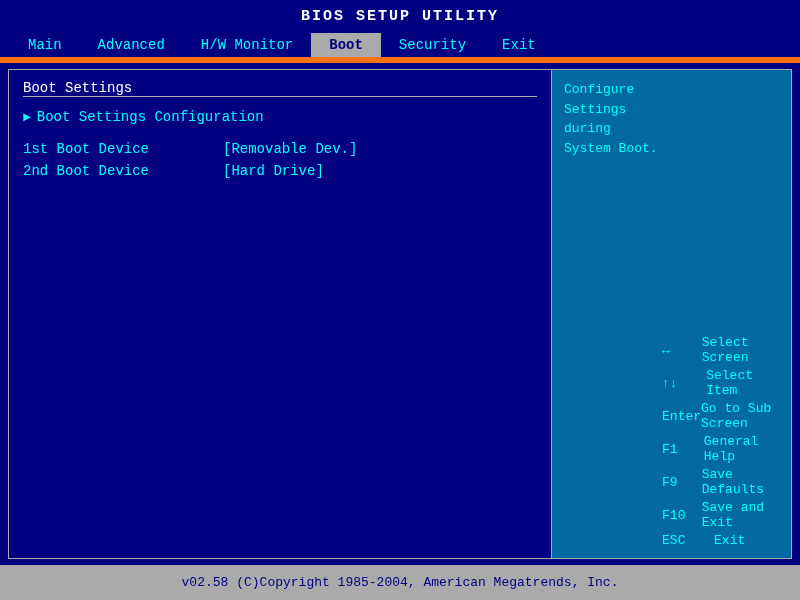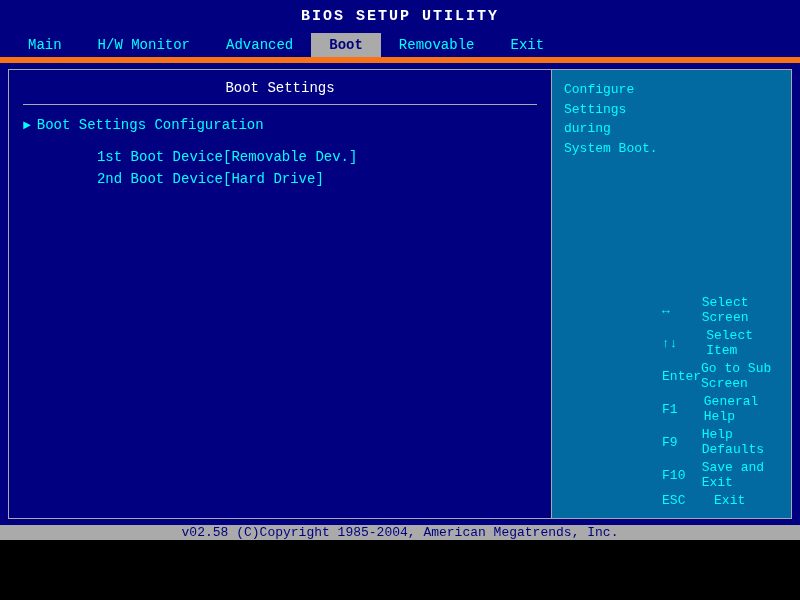--- a/index.html
+++ b/index.html
@@ -11,21 +11,21 @@
     body {
       width: 800px;
       height: 600px;
       background: #000;
       font-family: 'Courier New', Courier, monospace;
       overflow: hidden;
     }
 
     .screen {
       width: 800px;
-      height: 540px;
+      height: 600px;
       background: #000080;
       display: flex;
       flex-direction: column;
     }
 
     
     .title-bar {
       background: #000080;
       text-align: center;
       padding: 8px 0 4px 0;
@@ -72,22 +72,20 @@
       border: 1px solid #aaaaaa;
       padding: 10px 14px;
       display: flex;
       flex-direction: column;
       gap: 0;
     }
 
     .panel-title {
       color: #ffffff;
       font-size: 14px;
-      margin-bottom: 8px;
-      text-align: center;
     }
 
     .panel-divider {
       border: none;
       border-top: 1px solid #aaaaaa;
       margin-bottom: 12px;
     }
 
     .submenu-item {
       color: #00ffff;
@@ -100,21 +98,20 @@
 
     .arrow {
       color: #00ffff;
       font-size: 13px;
     }
 
     .boot-options {
       display: flex;
       flex-direction: column;
       gap: 6px;
-      text-align: right;
     }
 
     .boot-row {
       display: flex;
       align-items: center;
       font-size: 14px;
     }
 
     .boot-label {
       color: #00ffff;
@@ -165,38 +162,38 @@
     .key-desc {
       color: #00ffff;
       font-size: 13px;
     }
 
     
     .footer {
       background: #aaaaaa;
       color: #000080;
       text-align: center;
-      padding: 0 0;
+      padding: 10px 0;
       font-size: 13px;
       margin-top: 6px;
     }
   </style>
 </head>
 <body>
 
 <div class="screen">
 
   <div class="title-bar">BIOS SETUP UTILITY</div>
 
   <div class="nav-bar">
     <div class="nav-item">Main</div>
+    <div class="nav-item">Advanced</div>
     <div class="nav-item">H/W Monitor</div>
-    <div class="nav-item">Advanced</div>
     <div class="nav-item active">Boot</div>
-    <div class="nav-item">Removable</div>
+    <div class="nav-item">Security</div>
     <div class="nav-item">Exit</div>
   </div>
 
   <div class="content-area">
 
     <div class="left-panel">
       <div class="panel-title">Boot Settings</div>
       <hr class="panel-divider">
 
       <div class="submenu-item">
@@ -232,21 +229,21 @@
         <div class="key-row">
           <span class="key-name">Enter</span>
           <span class="key-desc">Go to Sub Screen</span>
         </div>
         <div class="key-row">
           <span class="key-name">F1</span>
           <span class="key-desc">General Help</span>
         </div>
         <div class="key-row">
           <span class="key-name">F9</span>
-          <span class="key-desc">Help Defaults</span>
+          <span class="key-desc">Save Defaults</span>
         </div>
         <div class="key-row">
           <span class="key-name">F10</span>
           <span class="key-desc">Save and Exit</span>
         </div>
         <div class="key-row">
           <span class="key-name">ESC</span>
           <span class="key-desc">Exit</span>
         </div>
       </div>

